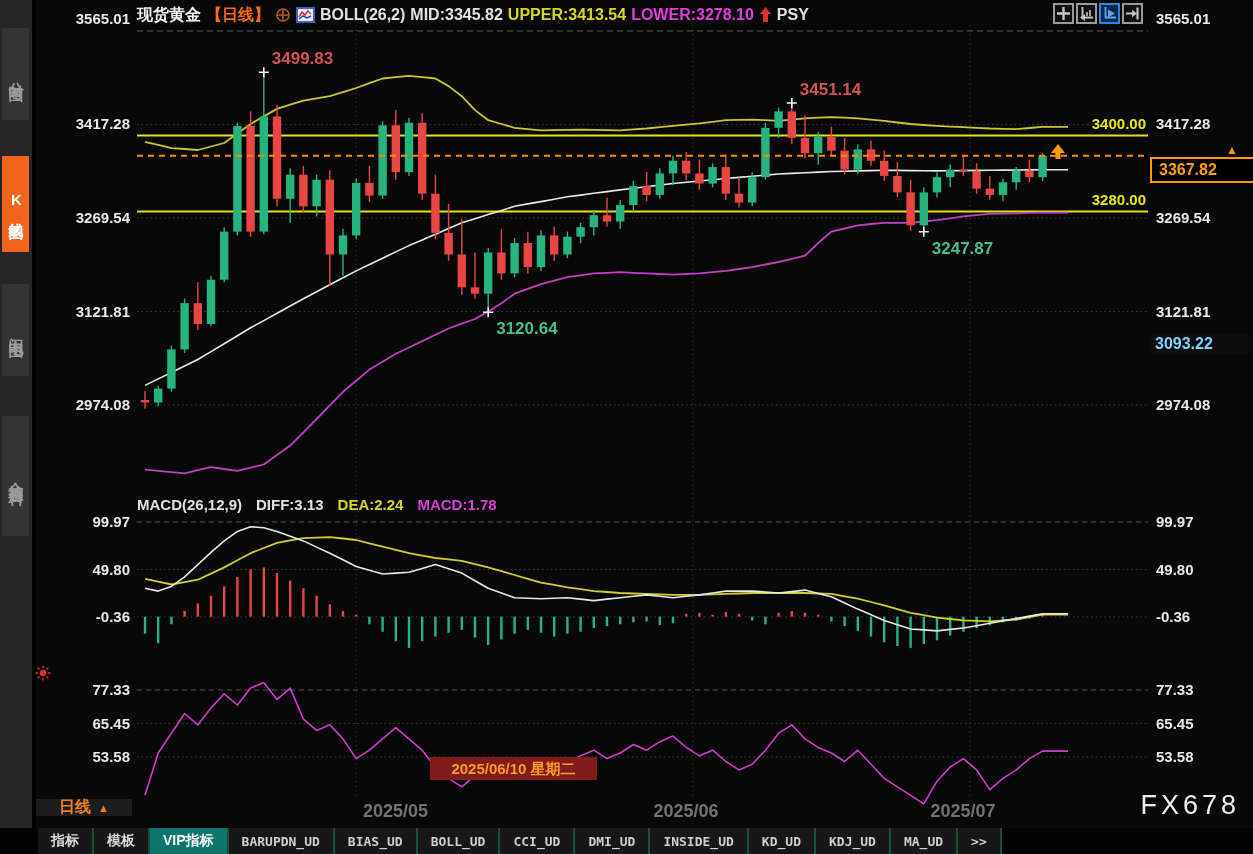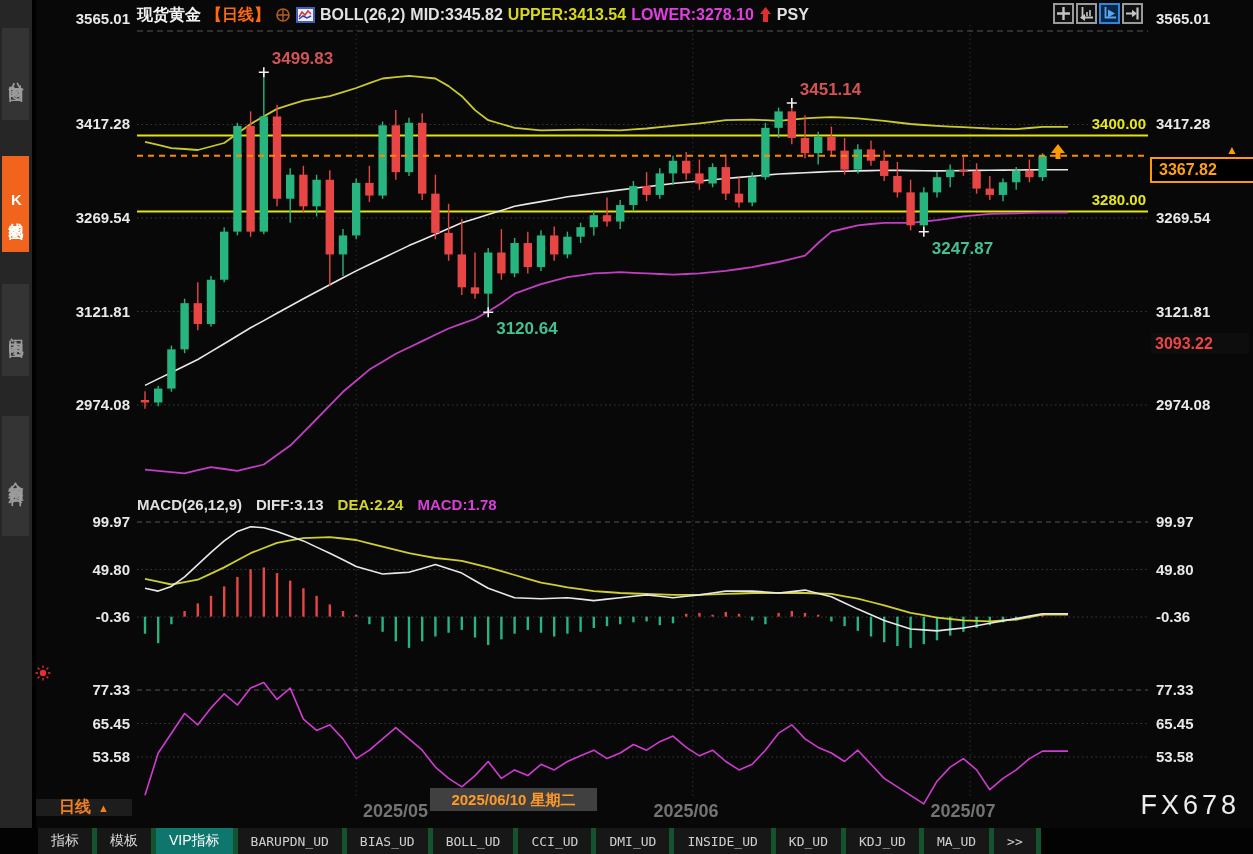--- a/index.html
+++ b/index.html
@@ -32,39 +32,39 @@
   .ind-header{position:absolute;z-index:4;display:flex;gap:14px;font-size:15px;font-weight:bold;
               color:#e0e0e0;white-space:nowrap;}
   .mh{left:137px;top:496px;}
   .rh{left:137px;top:663px;}
   .c-yel{color:#d6d62a;} .c-mag{color:#d93fd9;}
   .price-box{position:absolute;left:1150px;top:157px;width:95px;height:22px;z-index:4;
              border:2px solid #ff9900;background:#000;color:#ffa011;font-size:16px;font-weight:bold;
              line-height:22px;padding-left:7px;box-sizing:content-box;}
   .pb-arrow{position:absolute;left:1226px;top:143px;z-index:5;color:#ff9a00;font-size:12px;}
   .low-marker{position:absolute;left:1151px;top:333px;width:94px;height:21px;z-index:4;background:#0d0d0d;
-              color:#ef4444;font-size:16px;font-weight:bold;line-height:21px;padding-left:4px;}
+              color:#7dd3fc;font-size:16px;font-weight:bold;line-height:21px;padding-left:4px;}
   
   .d-period{position:absolute;left:36px;top:799px;width:96px;height:17px;background:#1d1d1d;z-index:4;
             display:flex;align-items:center;justify-content:center;gap:7px;color:#f28022;
             font-size:16px;font-weight:bold;cursor:pointer;}
   .d-period .arr{font-size:11px;}
   .d-lbl{position:absolute;top:801px;z-index:4;color:#737373;font-size:18px;font-weight:bold;}
   .d-may{left:352px;width:76px;text-align:right;}
   .d-jun{left:646px;width:80px;text-align:center;}
   .d-jul{left:923px;width:80px;text-align:center;}
-  .d-box{position:absolute;left:430px;top:788px;width:167px;height:23px;background:#404040;z-index:4;
+  .d-box{position:absolute;left:430px;top:757px;width:167px;height:23px;background:#7f1d1d;z-index:4;
          color:#ff9a28;font-size:15px;font-weight:bold;text-align:center;line-height:23px;}
   .fx{position:absolute;right:13px;top:790px;z-index:4;color:#ededed;font-size:27px;
       letter-spacing:4px;font-weight:400;}
   
   .tabbar{position:absolute;left:0;right:0;bottom:0;height:26px;background:#030303;z-index:5;
           display:flex;align-items:stretch;padding-left:38px;}
-  .tab{background:#171717;color:#dcdcdc;border-right:5px solid #14532d;display:flex;align-items:center;
-       padding:0 13px;font-size:14px;font-weight:normal;cursor:pointer;white-space:nowrap;}
+  .tab{background:#171717;color:#dcdcdc;border-right:2px solid #14532d;display:flex;align-items:center;
+       padding:0 13px;font-size:14px;font-weight:bold;cursor:pointer;white-space:nowrap;}
   .tab.mono{font-family:"DejaVu Sans Mono",monospace;font-size:13px;color:#cfcfcf;}
   .tab.active{background:#0f766e;color:#fff;}
   .alert-icon{position:absolute;left:34px;top:664px;z-index:4;}
 </style>
 </head>
 <body>
 
 <div class="app">
 
   <svg id="chart-svg" width="1253" height="854" viewBox="0 0 1253 854">

